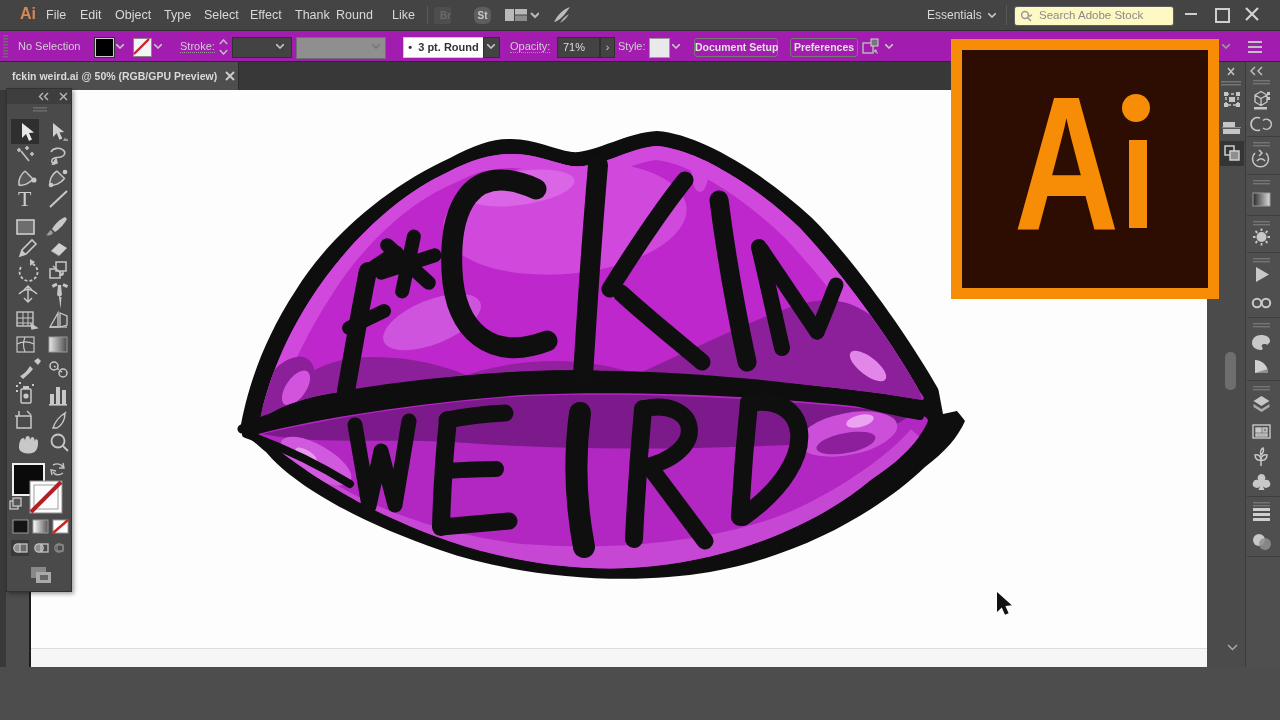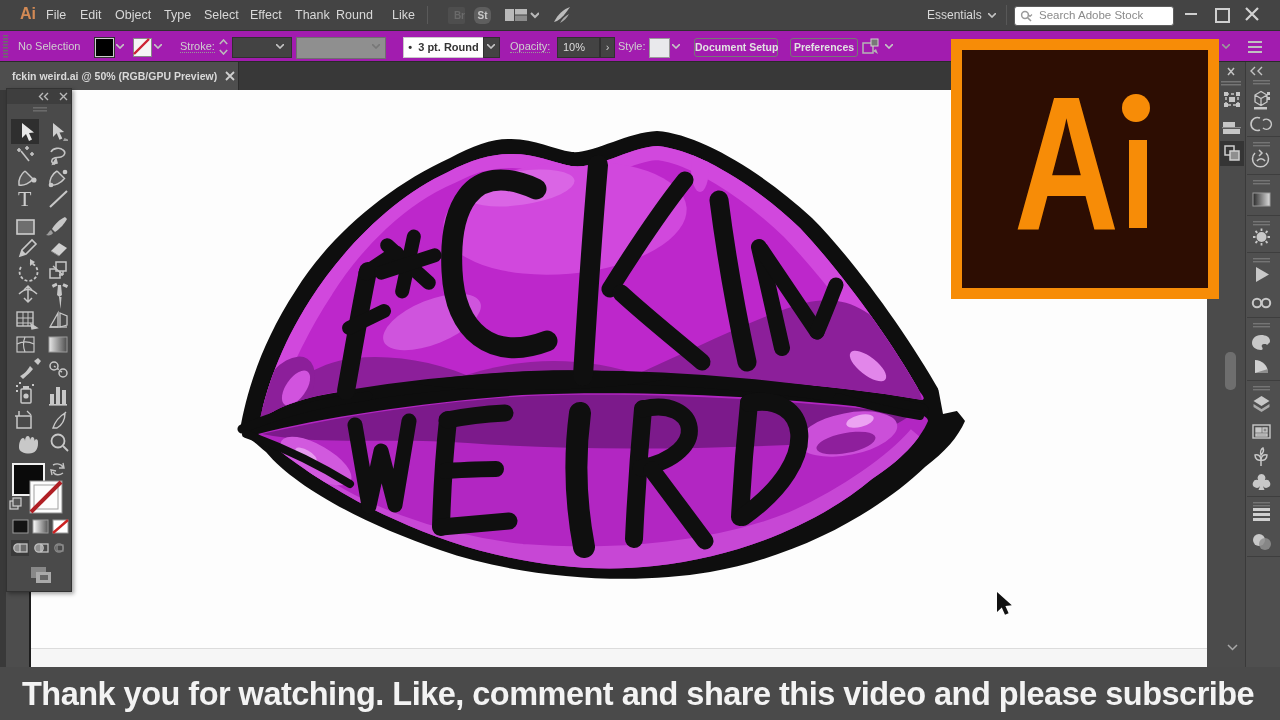--- a/index.html
+++ b/index.html
@@ -145,38 +145,38 @@
     <span class="mi" style="left:46px">File</span>
     <span class="mi" style="left:80px">Edit</span>
     <span class="mi" style="left:115px">Object</span>
     <span class="mi" style="left:164px">Type</span>
     <span class="mi" style="left:204px">Select</span>
     <span class="mi" style="left:250px">Effect</span>
     <span class="mi" style="left:295px">Thank</span>
     <span class="mi" style="left:336px">Round</span>
     <span class="mi" style="left:392px">Like</span>
     <div style="position:absolute;left:427px;top:6px;width:1px;height:18px;background:#5a5a5a"></div>
-    <div style="position:absolute;left:448px;top:7px;width:17px;height:17px;background:#4e4e4e;border-radius:2px;color:#6a6a6a;font-size:10px;font-weight:bold;text-align:right;line-height:17px">Br</div>
+    <div style="position:absolute;left:434px;top:7px;width:17px;height:17px;background:#4e4e4e;border-radius:2px;color:#6a6a6a;font-size:10px;font-weight:bold;text-align:right;line-height:17px">Br</div>
     <div style="position:absolute;left:474px;top:7px;width:17px;height:17px;background:#5e5e5e;border-radius:6px;color:#c9c9c9;font-size:10px;font-weight:bold;text-align:center;line-height:17px">St</div>
     <svg style="position:absolute;left:505px;top:8px" width="34" height="15" viewBox="0 0 34 15">
       <rect x="0" y="1" width="9" height="12" fill="#b9b9b9"></rect>
         <rect x="10" y="1" width="12" height="5.5" fill="#b9b9b9"></rect>
         <rect x="10" y="7.5" width="12" height="5.5" fill="#8b8b8b"></rect>
       <path d="M26 5 l4 4 4-4" stroke="#b9b9b9" stroke-width="2" fill="none"></path>
     </svg>
     <svg style="position:absolute;left:552px;top:6px" width="20" height="18" viewBox="0 0 20 18">
       <path d="M2 16 C6 8 12 3 18 1 C14 7 10 12 5 15 Z" fill="#bdbdbd"></path>
       <path d="M8 17 C10 13 13 10 17 8 C15 12 12 15 8 17 Z" fill="#a9a9a9"></path>
     </svg>
     <span class="mi" style="left:927px;font-size:12px">Essentials</span>
     <svg class="chev" style="left:988px;top:13px" viewBox="0 0 8 5">
         <path d="M0 0 l4 4 4-4" stroke="#c4c4c4" stroke-width="1.6" fill="none"></path>
       </svg>
     <div style="position:absolute;left:1006px;top:5px;width:1px;height:20px;background:#585858"></div>
-    <div style="position:absolute;left:1014px;top:6px;width:158px;height:18px;background:#ffffff;border:1px solid #5d5d5d;border-radius:3px;">
+    <div style="position:absolute;left:1014px;top:6px;width:158px;height:18px;background:#fef9c3;border:1px solid #5d5d5d;border-radius:3px;">
       <svg style="position:absolute;left:5px;top:3px" width="13" height="12" viewBox="0 0 13 12">
           <circle cx="5" cy="5" r="3.4" stroke="#9a9a9a" stroke-width="1.5" fill="none"></circle>
           <path d="M7.6 7.6 L11 11" stroke="#9a9a9a" stroke-width="1.5"></path>
           <path d="M9 5.5 l2 2 2-2" stroke="#9a9a9a" stroke-width="1.2" fill="none" transform="translate(-1,-1)"></path>
         </svg>
       <span style="position:absolute;left:24px;top:2px;font-size:11.5px;color:#8a8a8a">Search Adobe Stock</span>
     </div>
     <div style="position:absolute;left:1185px;top:13px;width:12px;height:2px;background:#cfcfcf"></div>
     <rect><div style="position:absolute;left:1215px;top:8px;width:11px;height:11px;border:2px solid #cfcfcf"></div>
     <svg style="position:absolute;left:1245px;top:7px" width="14" height="14" viewBox="0 0 14 14">
@@ -221,21 +221,21 @@
     <div style="position:absolute;left:296px;top:6px;width:88px;height:20px;background:#8f8f8f;border:1px solid #6f6f6f"></div>
     <svg class="chev" style="left:372px;top:13px" viewBox="0 0 8 5">
         <path d="M0 0 l4 4 4-4" stroke="#777" stroke-width="1.6" fill="none"></path>
       </svg>
     <div style="position:absolute;left:403px;top:6px;width:79px;height:19px;background:#fefefe;border:1px solid #c9c9c9;font-size:11px;font-weight:bold;color:#333;text-align:center;line-height:19px">•&nbsp; 3 pt. Round</div>
     <div style="position:absolute;left:483px;top:6px;width:15px;height:19px;background:#434343;border:1px solid #303030"></div>
     <svg class="chev" style="left:487px;top:13px" viewBox="0 0 8 5">
         <path d="M0 0 l4 4 4-4" stroke="#c4c4c4" stroke-width="1.6" fill="none"></path>
       </svg>
     <span class="clabel" style="left:510px;top:9px;border-bottom:1px dotted #9a9a9a">Opacity:</span>
-    <div style="position:absolute;left:557px;top:6px;width:41px;height:19px;background:#434343;border:1px solid #303030;font-size:11px;color:#ddd;line-height:19px;text-indent:5px">10%</div>
+    <div style="position:absolute;left:557px;top:6px;width:41px;height:19px;background:#434343;border:1px solid #303030;font-size:11px;color:#ddd;line-height:19px;text-indent:5px">71%</div>
     <div style="position:absolute;left:600px;top:6px;width:13px;height:19px;background:#434343;border:1px solid #303030;color:#ccc;font-size:11px;line-height:19px;text-align:center">›</div>
     <span class="clabel" style="left:618px;top:9px">Style:</span>
     <div style="position:absolute;left:649px;top:7px;width:19px;height:18px;background:#e9e9ec;border:1px solid #9a9a9a"></div>
     <svg class="chev" style="left:672px;top:13px" viewBox="0 0 8 5">
         <path d="M0 0 l4 4 4-4" stroke="#c4c4c4" stroke-width="1.6" fill="none"></path>
       </svg>
     <div class="btn" style="left:694px;width:82px">Document Setup</div>
     <div class="btn" style="left:790px;width:66px">Preferences</div>
     <svg style="position:absolute;left:861px;top:7px" width="19" height="18" viewBox="0 0 19 18">
       <rect x="2" y="5" width="10" height="10" fill="none" stroke="#b5b5b5" stroke-width="1.5"></rect>
@@ -582,16 +582,13 @@
     <rect x="40" y="494" width="33" height="1" fill="#3e3e3e"></rect>
   </svg>
 
   <div class="abs" id="overlay">
     <div class="inner"></div>
     <div class="ai">A</div>
       <div class="istem"></div>
       <div class="idot"></div>
   </div>
 
-  <div class="abs" id="caption">
-      <span>Thank you for watching. Like, comment and share this video and please subscribe</span>
-    </div>
 </div>
 
 </body></html>

